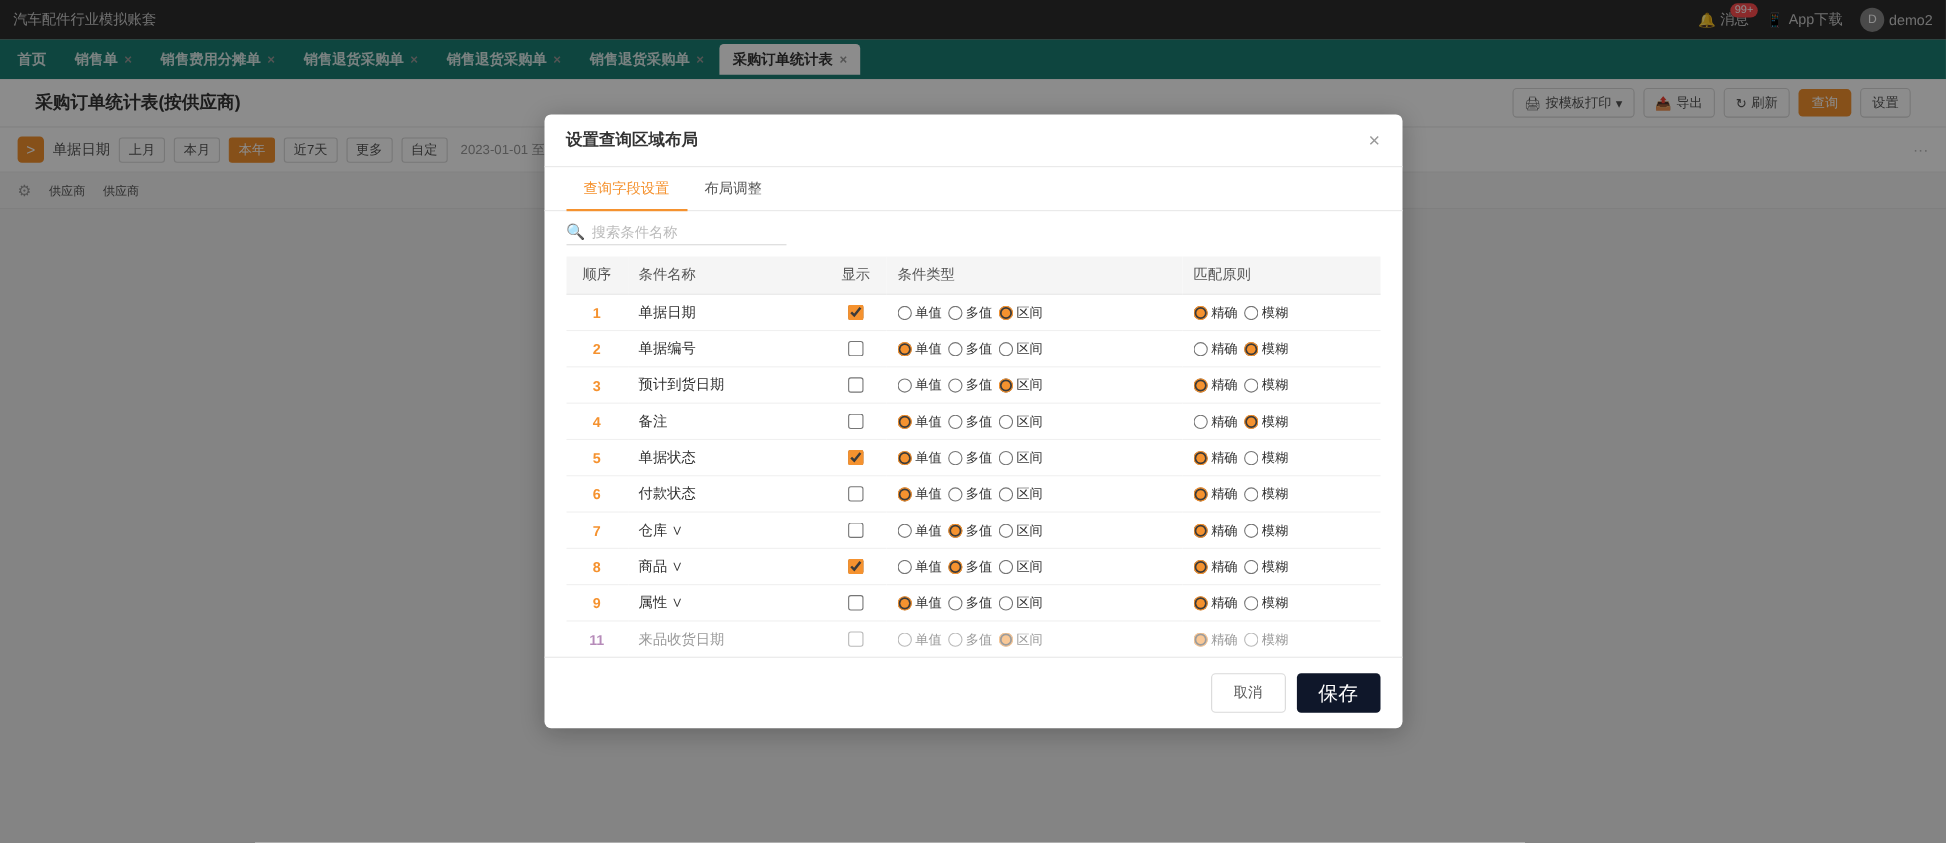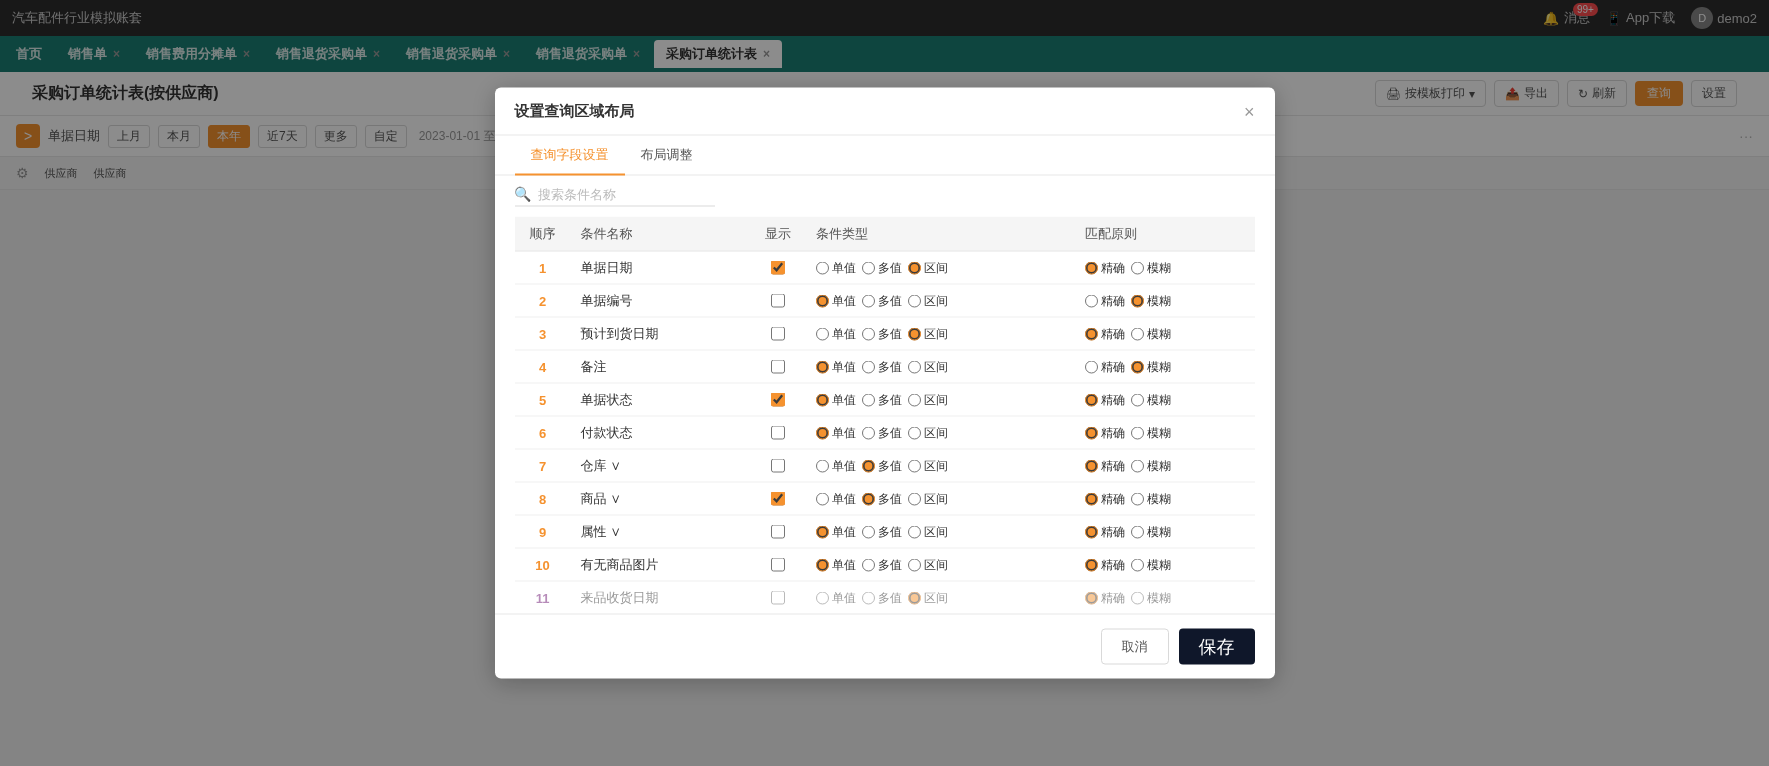--- a/index.html
+++ b/index.html
@@ -587,42 +587,20 @@
                 <label class="radio-item"><input type="radio" name="type-9" style="">区间</label>
               </div>
             </td>
             <td>
               <div class="radio-group">
                 <label class="radio-item"><input type="radio" name="match-9" checked="" style="">精确</label>
                 <label class="radio-item"><input type="radio" name="match-9" style="">模糊</label>
               </div>
             </td>
           </tr>
-          <tr>
-            <td style="text-align: center; color: rgb(245, 146, 47); font-weight: bold;">10</td>
-            <td>有无商品图片</td>
-            <td style="text-align: center;">
-              <div class="cb-wrap">
-                <input type="checkbox" style="">
-              </div>
-            </td>
-            <td>
-              <div class="radio-group">
-                <label class="radio-item"><input type="radio" name="type-10" checked="" style="">单值</label>
-                <label class="radio-item"><input type="radio" name="type-10" style="">多值</label>
-                <label class="radio-item"><input type="radio" name="type-10" style="">区间</label>
-              </div>
-            </td>
-            <td>
-              <div class="radio-group">
-                <label class="radio-item"><input type="radio" name="match-10" checked="" style="">精确</label>
-                <label class="radio-item"><input type="radio" name="match-10" style="">模糊</label>
-              </div>
-            </td>
-          </tr>
           <tr style="opacity: 0.5;">
             <td style="text-align: center; color: #701a75; font-weight: bold;">11</td>
             <td>来品收货日期</td>
             <td style="text-align: center;">
               <div class="cb-wrap">
                 <input type="checkbox" style="">
               </div>
             </td>
             <td>
               <div class="radio-group">

